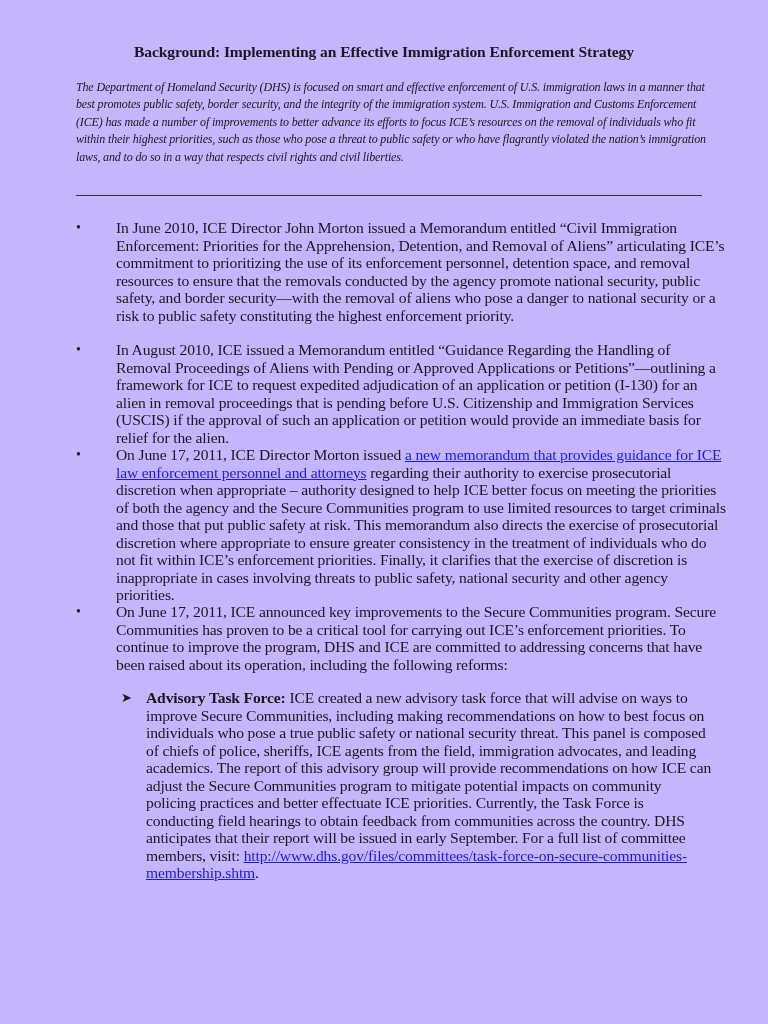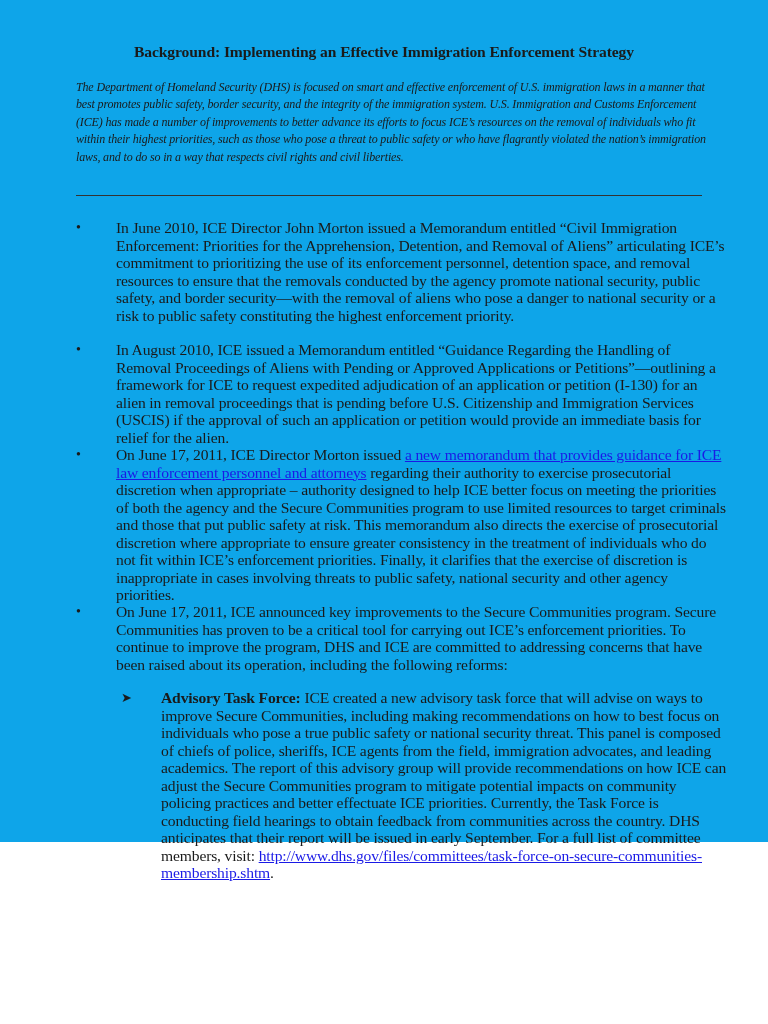--- a/index.html
+++ b/index.html
@@ -1,32 +1,32 @@
 <!DOCTYPE html>
 <html><head>
 <meta charset="utf-8">
 <style>
   html, body { margin: 0; padding: 0; background: #ffffff; }
   body { width: 768px; height: 1024px; overflow: hidden; position: relative;
          font-family: "Liberation Serif", "DejaVu Serif", serif; color: #1a1a1a; }
-  .page { position: absolute; left: 0; top: 0; width: 768px; height: 842px; background: #0ea5e9; }
+  .page { position: absolute; left: 0; top: 0; width: 768px; height: 1024px; background: #c4b5fd; }
   .title { position: absolute; top: 43px; left: 0; width: 768px; text-align: center;
            font-weight: bold; font-size: 15.6px; line-height: 18px; letter-spacing: -0.1px; }
   .intro { position: absolute; top: 79px; left: 76px; width: 640px;
            font-style: italic; font-size: 12px; line-height: 17.4px; letter-spacing: -0.15px; }
   .rule { position: absolute; top: 195px; left: 76px; width: 626px; height: 0;
           border-top: 1px solid #333; }
   .bullet { position: absolute; left: 76px; width: 640px; font-size: 15.6px; line-height: 17.5px;
             letter-spacing: -0.15px; }
   .bullet .dot { position: absolute; left: 0; top: 0; width: 14px; font-size: 14px; }
   .bullet .txt { margin-left: 40px; display: block; width: 612px; }
   .sub { position: absolute; left: 121px; width: 600px; font-size: 15.6px; line-height: 17.5px;
          letter-spacing: -0.15px; }
   .sub .arrow { position: absolute; left: 0; top: 0; font-size: 13px; }
-  .sub .txt { margin-left: 40px; display: block; width: 566px; }
+  .sub .txt { margin-left: 25px; display: block; width: 566px; }
   a.lnk { color: #1a1ae6; text-decoration: underline; }
   b { font-weight: bold; }
 </style>
 </head>
 <body>
 
 <div class="page">
 
   <div class="title">Background: Implementing an Effective Immigration Enforcement Strategy</div>
 

